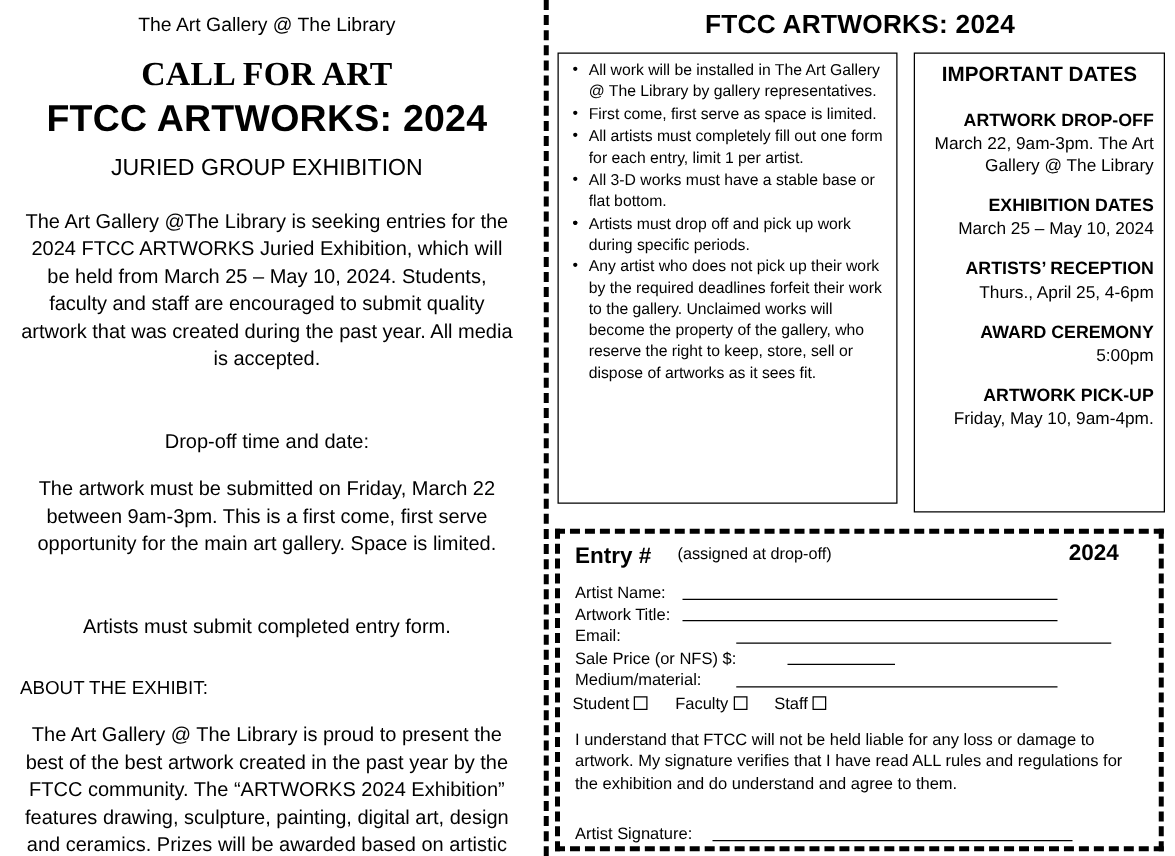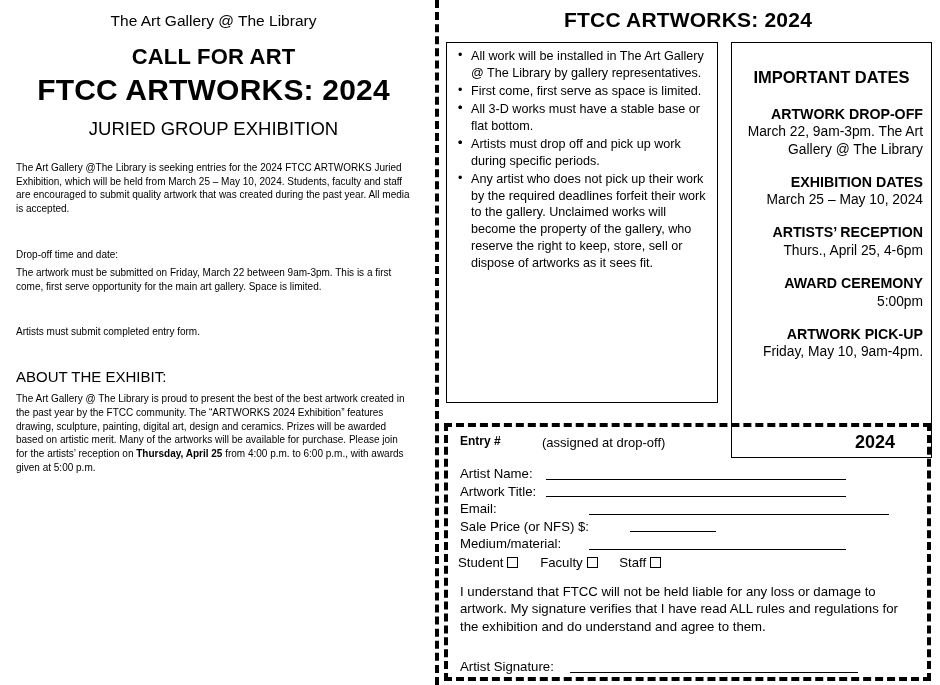--- a/index.html
+++ b/index.html
@@ -43,44 +43,45 @@
   }
   .gallery-kicker {
     text-align: center;
     font-size: 15.5px;
     line-height: 1.15;
     margin: 2px 0 14px 0;
   }
   .call-for-art {
     text-align: center;
     font-weight: bold;
-    font-size: 22px;
+    font-size: 27px;
     line-height: 1.15;
     margin: 0 0 4px 0;
     letter-spacing: 0.2px;
+    font-family: Liberation Serif, serif;
   }
   .left-title {
     text-align: center;
     font-weight: bold;
     font-size: 30px;
     line-height: 1.15;
     margin: 0 0 10px 0;
     letter-spacing: 0.2px;
   }
   .juried {
     text-align: center;
     font-size: 18.5px;
     line-height: 1.15;
     margin: 0 0 22px 0;
   }
   .para {
-    font-size: 10px;
+    font-size: 16px;
     line-height: 1.38;
-    margin: 4px 0 0 0;
-    text-align: left;
+    margin: 16px 0 0 0;
+    text-align: center;
   }
   .gap-lg { height: 28px; }
   .about-head {
     font-size: 15px;
     font-weight: normal;
     line-height: 1.38;
     margin: 0;
   }
   .b { font-weight: bold; }
 
@@ -133,24 +134,24 @@
     font-size: 12.6px;
     line-height: 1.345;
   }
 
   
   .dates-box {
     position: absolute;
     left: 288px;
     top: 42px;
     width: 201px;
-    height: 416px;
+    height: 368px;
     border: 1.5px solid #000;
     box-sizing: border-box;
-    padding: 25px 8px 6px 8px;
+    padding: 8px 8px 6px 8px;
     text-align: right;
   }
   .dates-heading {
     font-weight: bold;
     font-size: 16.5px;
     line-height: 1.2;
     margin-bottom: 18px;
     text-align: center;
   }
   .date-block { margin-bottom: 16px; }
@@ -178,21 +179,21 @@
   }
   .form-head {
     position: relative;
     height: 22px;
   }
   .entry-num {
     position: absolute;
     left: 2px;
     top: 1px;
     font-weight: bold;
-    font-size: 12px;
+    font-size: 18px;
   }
   .assigned {
     position: absolute;
     left: 84px;
     top: 2px;
     font-size: 13px;
   }
   .form-year {
     position: absolute;
     right: 24px;
@@ -308,21 +309,21 @@
   </div>
 
   <div class="right-col">
 
     <div class="right-title">FTCC ARTWORKS: 2024</div>
 
     <div class="rules-box">
       <ul class="rules-list">
         <li><span class="bullet">•</span><span>All work will be installed in The Art Gallery @ The Library by gallery representatives.</span></li>
         <li><span class="bullet">•</span><span>First come, first serve as space is limited.</span></li>
-        <li><span class="bullet">•</span></li>
+        <li><span class="bullet">•</span><span>All artists must completely fill out one form for each entry, limit 1 per artist.</span></li>
         <li><span class="bullet">•</span><span>All 3-D works must have a stable base or flat bottom.</span></li>
         <li><span class="bullet">•</span></li>
         <li><span class="bullet">•</span><span>Artists must drop off and pick up work during specific periods.</span></li>
         <li><span class="bullet">•</span><span>Any artist who does not pick up their work by the required deadlines forfeit their work to the gallery.  Unclaimed works will become the property of the gallery, who reserve the right to keep, store, sell or dispose of artworks as it sees fit.</span></li>
       </ul>
     </div>
 
     <div class="dates-box">
       <div class="dates-heading">IMPORTANT DATES</div>
 

